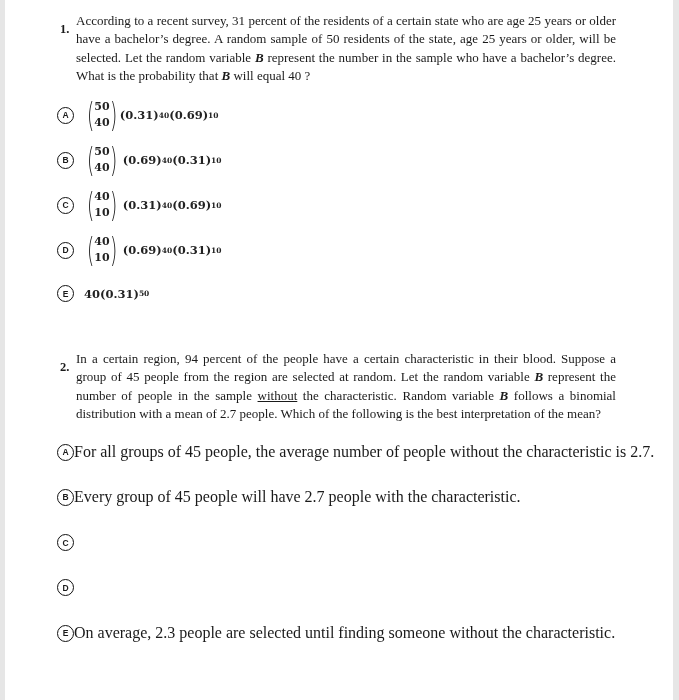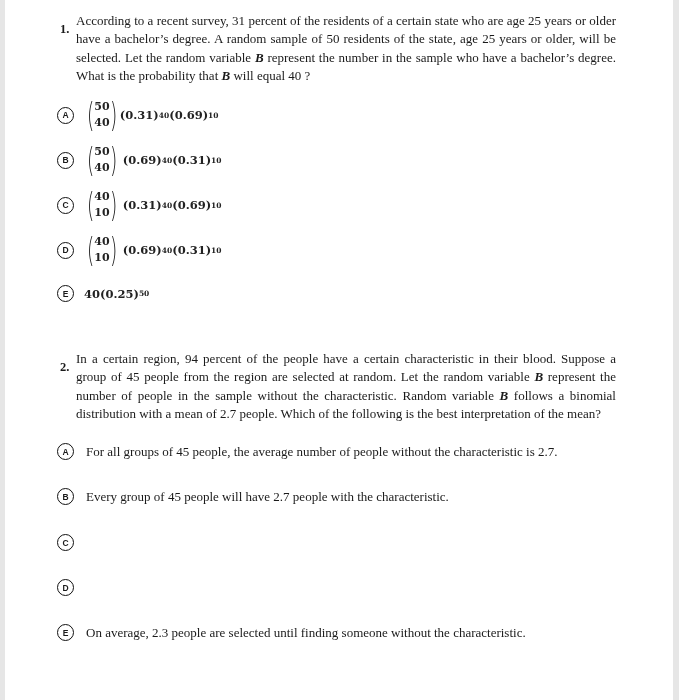--- a/index.html
+++ b/index.html
@@ -16,37 +16,37 @@
       position: absolute; left: 60px; width: 570px;
     }
     .qnum {
       position: absolute; left: 0; font-weight: bold; font-size: 12.5px;
     }
     .qtext {
       position: absolute; left: 16px; width: 540px;
       font-size: 13px; line-height: 18.3px; text-align: justify;
     }
     .qtext b { font-style: italic; }
-    .u { }
+    .u { text-decoration: underline; }
     .opt { position: absolute; left: 57px; display: flex; align-items: center; }
     .badge {
       width: 15px; height: 15px; border: 1.6px solid #111; border-radius: 50%;
       display: flex; align-items: center; justify-content: center;
       font-family: "Liberation Sans", sans-serif; font-weight: bold; font-size: 8.5px;
       box-sizing: content-box;
     }
     .math {
       margin-left: 10px; display: flex; align-items: center;
       font-family: "DejaVu Serif", serif; font-weight: bold; font-size: 11.5px; color: #222;
     }
     .binom { display: flex; align-items: center; }
     .paren { font-size: 34px; font-weight: 200; line-height: 1; transform: scaleX(0.55); display: inline-block; font-family: "DejaVu Sans", sans-serif; }
     .stack { display: flex; flex-direction: column; align-items: center; font-size: 11px; line-height: 16px; margin: 0 -3px; }
     sup { font-size: 7.5px; vertical-align: 7px; }
-    .opt-text { margin-left: 12px; font-size: 13px; }
+    .opt-text { font-size: 16px; }
   </style>
 </head>
 <body>
 
 <div class="edge-left"></div>
 <div class="edge-right"></div>
 
 <div class="q" style="top:12px;">
   <span class="qnum" style="top:10px;">1.</span>
   <div class="qtext"><span>According to a recent survey, 31 percent of the residents of a certain state who are age 25 years or older have a bachelor’s degree. A random sample of 50 residents of the state, age 25 years or older, will be selected. Let the random variable </span><b>B</b><span> represent the number in the sample who have a bachelor’s degree. What is the probability that </span><b>B</b><span> will equal 40 ?</span></div>
@@ -120,21 +120,21 @@
     <span style="margin-left:3px">(0.69)</span>
       <sup>40</sup>
       <span>(0.31)</span>
       <sup>10</sup>
   </div>
 </div>
 
 <div class="opt" style="top:285px;">
   <div class="badge">E</div>
   <div class="math">
-    <span>40(0.25)</span>
+    <span>40(0.31)</span>
       <sup>50</sup>
   </div>
 </div>
 
 <div class="q" style="top:350px;">
   <span class="qnum" style="top:10px;">2.</span>
   <div class="qtext"><span>In a certain region, 94 percent of the people have a certain characteristic in their blood. Suppose a group of 45 people from the region are selected at random. Let the random variable </span><b>B</b><span> represent the number of people in the sample </span><span class="u">without</span><span> the characteristic. Random variable </span><b>B</b><span> follows a binomial distribution with a mean of 2.7 people. Which of the following is the best interpretation of the mean?</span></div>
 </div>
 
 <div class="opt" style="top:443px;">

